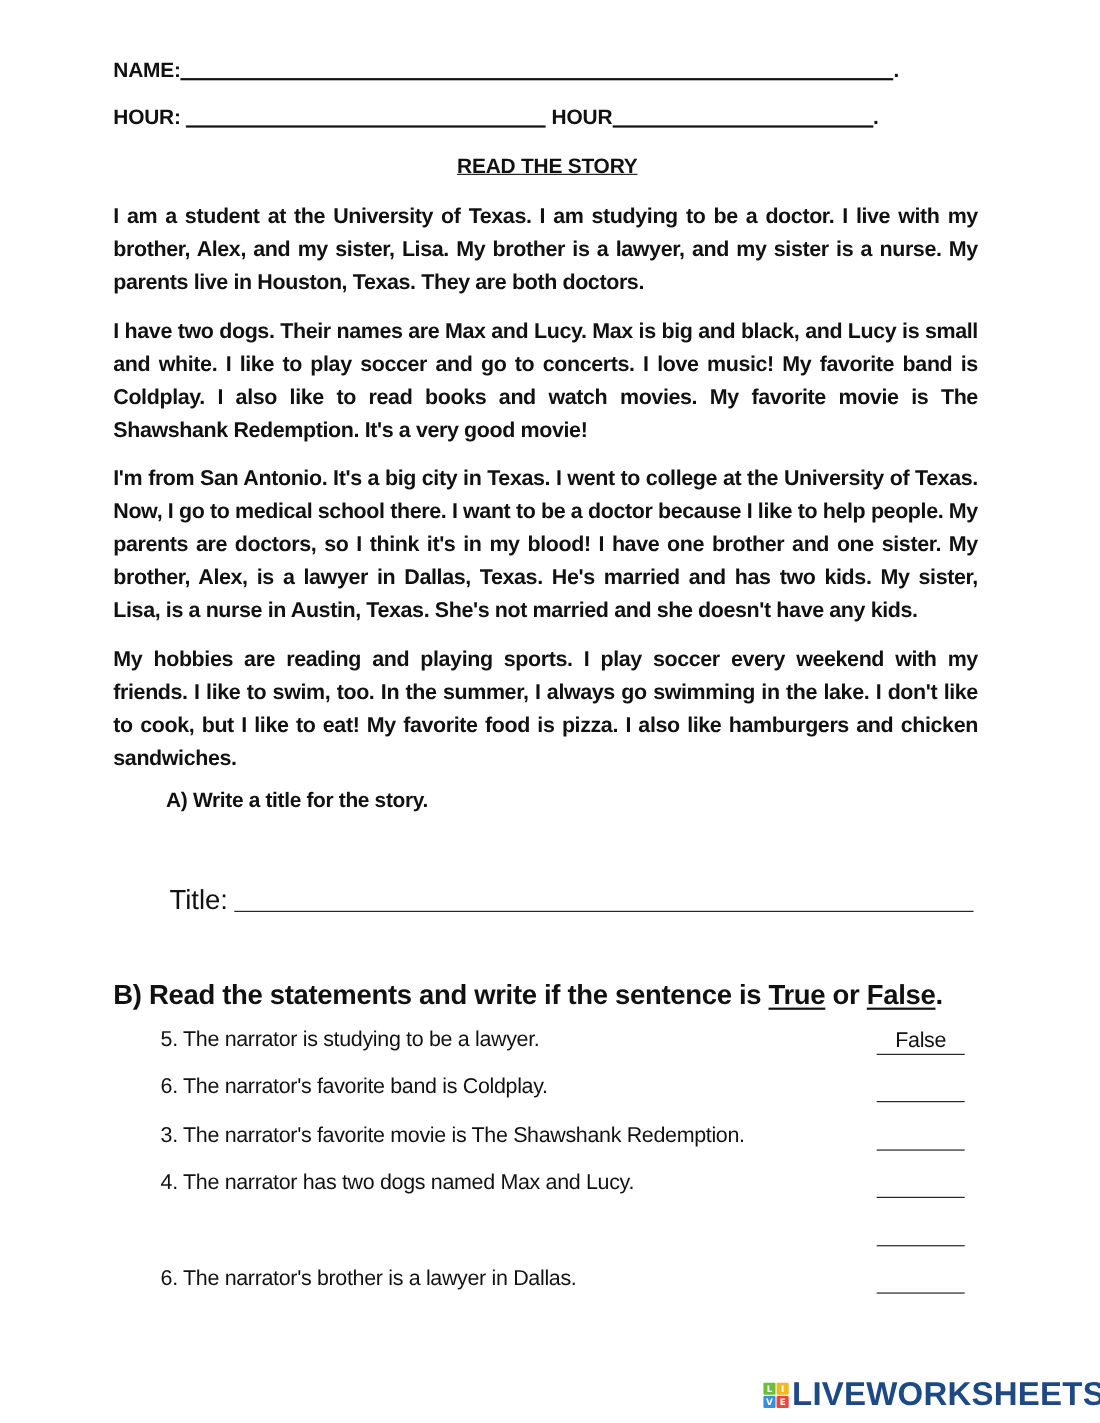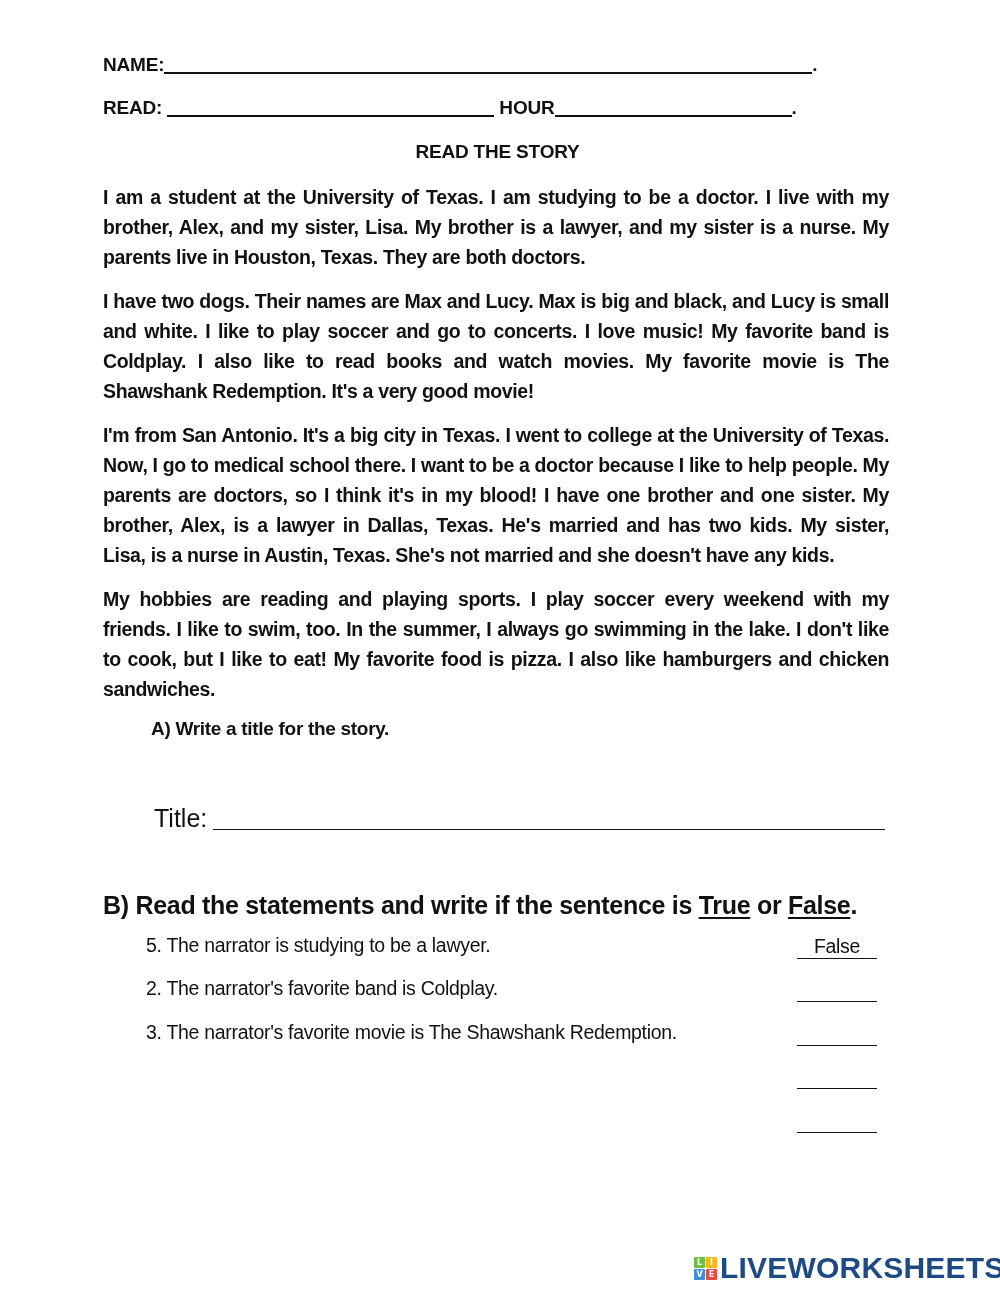--- a/index.html
+++ b/index.html
@@ -12,21 +12,21 @@
     .field-line {
       position: absolute; left: 103px; font-weight: bold; font-size: 19px;
       white-space: nowrap; letter-spacing: -0.2px;
     }
     .blank {
       display: inline-block; border-bottom: 2px solid #111; vertical-align: baseline;
       height: 1px; margin-bottom: -3px;
     }
     .heading {
       position: absolute; left: 0; width: 995px; text-align: center;
-      font-weight: bold; font-size: 19px; top: 141px; letter-spacing: -0.2px;
+      font-weight: bold; font-size: 19px; top: 141px; letter-spacing: -0.2px; text-decoration: underline;
     }
     .story {
       position: absolute; left: 103px; width: 786px; top: 182px;
       font-size: 19.5px; line-height: 30px; text-align: justify; letter-spacing: -0.35px; font-weight: bold;
     }
     .story p { margin: 0 0 14px 0; }
     .section-a {
       position: absolute; left: 103px; top: 718px; font-weight: bold; font-size: 19px;
       letter-spacing: -0.3px;
       margin-left: 48px;
@@ -70,21 +70,21 @@
 </head>
 <body>
 
 <div class="page">
 
   <div class="field-line" style="top:54px;">
     <span>NAME:</span><span class="blank" style="width:648px;"></span><span>.</span>
   </div>
 
   <div class="field-line" style="top:97px;">
-    <span>READ:</span>
+    <span>HOUR:</span>
     <span class="blank" style="width:327px;"></span>
     <span>HOUR</span><span class="blank" style="width:237px;"></span><span>.</span>
   </div>
 
   <div class="heading">READ THE STORY</div>
 
   <div class="story">
     <p>I am a student at the University of Texas. I am studying to be a doctor. I live with my brother, Alex, and my sister, Lisa. My brother is a lawyer, and my sister is a nurse. My parents live in Houston, Texas. They are both doctors.</p>
     <p>I have two dogs. Their names are Max and Lucy. Max is big and black, and Lucy is small and white. I like to play soccer and go to concerts. I love music! My favorite band is Coldplay. I also like to read books and watch movies. My favorite movie is The Shawshank Redemption. It's a very good movie!</p>
     <p>I'm from San Antonio. It's a big city in Texas. I went to college at the University of Texas. Now, I go to medical school there. I want to be a doctor because I like to help people. My parents are doctors, so I think it's in my blood! I have one brother and one sister. My brother, Alex, is a lawyer in Dallas, Texas. He's married and has two kids. My sister, Lisa, is a nurse in Austin, Texas. She's not married and she doesn't have any kids.</p>
@@ -100,31 +100,36 @@
   <div class="section-b">
     <span>B) Read the statements and write if the sentence is </span><u>True</u><span style="white-space:pre;"> or </span><u>False</u><span>.</span>
   </div>
 
   <div class="statements">
     <div class="stmt">
       <span class="text">5. The narrator is studying to be a lawyer.</span>
       <span class="answer">False</span>
     </div>
     <div class="stmt">
-      <span class="text">2. The narrator's favorite band is Coldplay.</span>
+      <span class="text">6. The narrator's favorite band is Coldplay.</span>
       <span class="answer"></span>
     </div>
     <div class="stmt">
       <span class="text">3. The narrator's favorite movie is The Shawshank Redemption.</span>
       <span class="answer"></span>
     </div>
     <div class="stmt">
+      <span class="text">4. The narrator has two dogs named Max and Lucy.</span>
       <span class="answer"></span>
     </div>
     <div class="stmt">
+      <span class="answer"></span>
+    </div>
+    <div class="stmt">
+      <span class="text">6. The narrator's brother is a lawyer in Dallas.</span>
       <span class="answer"></span>
     </div>
   </div>
 
   <div class="logo">
     <div class="logo-grid">
       <span style="background:#6cbf3a;">L</span>
       <span style="background:#f2b81c;">I</span>
       <span style="background:#3a8fd6;">V</span>
       <span style="background:#e8483f;">E</span>

